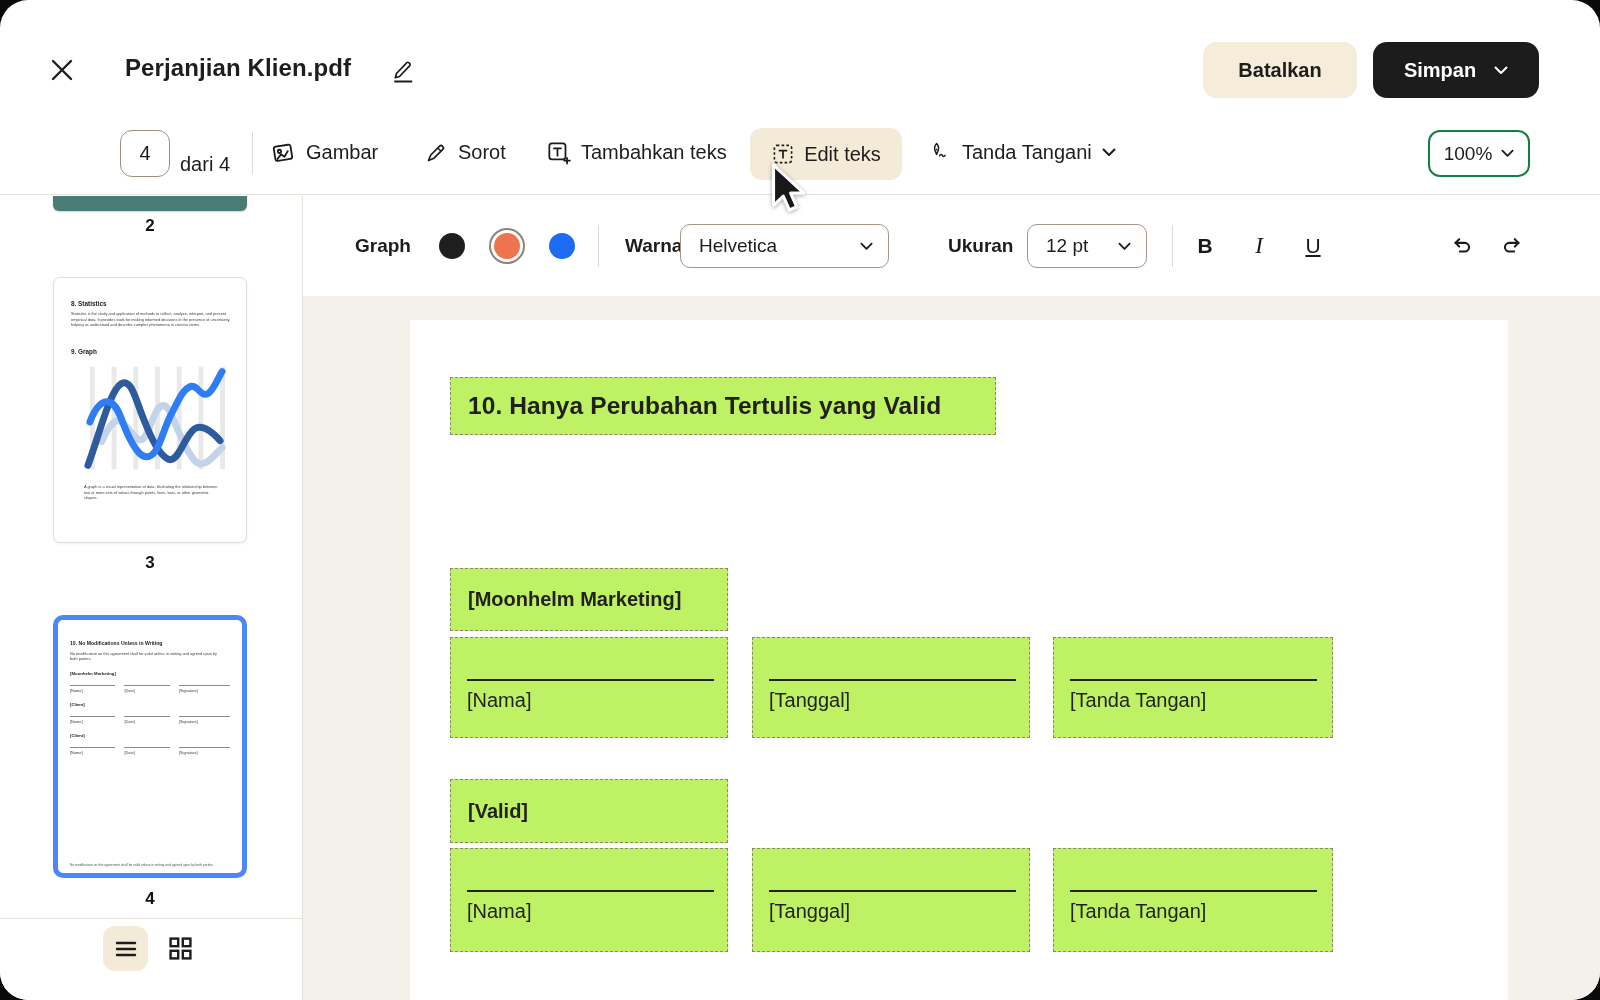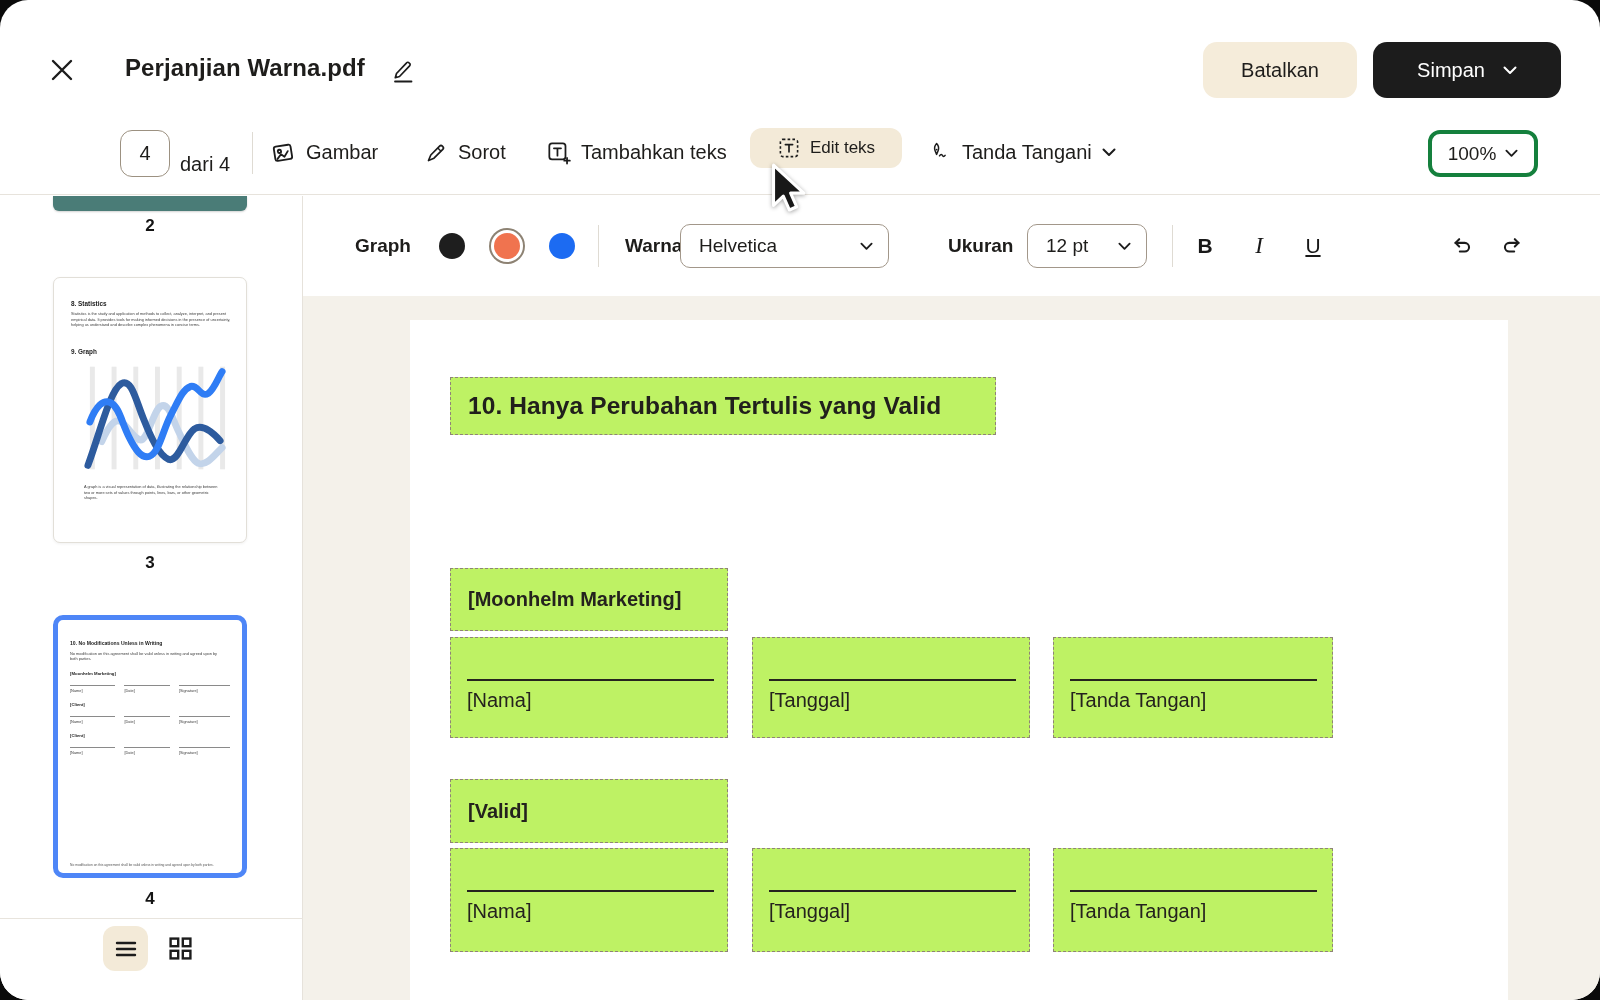--- a/index.html
+++ b/index.html
@@ -4,34 +4,34 @@
 <style>
   html,body{margin:0;padding:0;background:#0a0a0a;}
   *{box-sizing:border-box;}
   .win{position:relative;width:1600px;height:1000px;background:#fff;border-radius:28px;overflow:hidden;
        font-family:"Liberation Sans",sans-serif;color:#1e1d1b;}
   
   .close-btn{position:absolute;left:48px;top:56px;width:28px;height:28px;cursor:pointer;}
   .doc-title{position:absolute;left:125px;top:54px;font-size:24px;font-weight:700;letter-spacing:.1px;}
   .rename{position:absolute;left:392px;top:58px;width:22px;height:24px;}
   .btn{position:absolute;top:42px;height:56px;border-radius:14px;display:flex;align-items:center;justify-content:center;
-       font-size:20px;font-weight:400;cursor:pointer;}
+       font-size:20px;font-weight:700;cursor:pointer;}
   .btn-cancel{left:1203px;width:154px;background:#f5ecda;color:#1e1d1b;}
-  .btn-save{left:1373px;width:188px;background:#1c1c1c;color:#fff;gap:18px;}
+  .btn-save{left:1373px;width:166px;background:#1c1c1c;color:#fff;gap:18px;}
   
   .tools{position:absolute;left:0;top:110px;width:1600px;height:85px;background:#fff;border-bottom:1px solid #e7e3dc;}
   .pageinput{position:absolute;left:120px;top:20px;width:50px;height:47px;border:1.5px solid #9c9181;border-radius:12px;
              display:flex;align-items:center;justify-content:center;font-size:20px;font-weight:500;background:#fff;}
   .pagetotal{position:absolute;left:180px;top:12px;height:85px;display:flex;align-items:center;font-size:20px;}
   .vdiv{position:absolute;top:22px;height:42px;width:1px;background:#dfdbd3;}
   .tool{position:absolute;top:0;height:85px;display:flex;align-items:center;gap:10px;font-size:20px;font-weight:500;cursor:pointer;}
   .tool svg{flex:0 0 auto;}
-  .editpill{position:absolute;left:750px;top:18px;width:152px;height:40px;background:#f3ead8;border-radius:12px;
-            display:flex;align-items:center;justify-content:center;gap:9px;font-size:17px;font-weight:500;cursor:pointer;}
-  .zoomctl{position:absolute;left:1428px;top:20px;width:110px;height:47px;border:4px solid #15803d;border-radius:12px;
+  .editpill{position:absolute;left:750px;top:18px;width:152px;height:52px;background:#f3ead8;border-radius:12px;
+            display:flex;align-items:center;justify-content:center;gap:9px;font-size:20px;font-weight:500;cursor:pointer;}
+  .zoomctl{position:absolute;left:1428px;top:20px;width:102px;height:47px;border:2px solid #15803d;border-radius:12px;
            display:flex;align-items:center;justify-content:center;gap:9px;font-size:19px;font-weight:500;background:#fff;cursor:pointer;}
   
   .fmt{position:absolute;left:303px;top:196px;width:1297px;height:100px;background:#fff;}
   .fmt-label{position:absolute;top:0;height:100px;display:flex;align-items:center;font-size:19px;font-weight:600;}
   .swatch{position:absolute;top:37px;width:26px;height:26px;border-radius:50%;cursor:pointer;}
   .swatch.sel{box-shadow:0 0 0 3px #fff,0 0 0 5px #8d8273;}
   .select{position:absolute;top:28px;height:44px;border:1.3px solid #a2978a;border-radius:10px;background:#fff;
           display:flex;align-items:center;font-size:19px;cursor:pointer;}
   .select .val{padding-left:18px;}
   .select svg{position:absolute;right:15px;}
@@ -82,21 +82,21 @@
 </head>
 <body>
 
 <div class="win">
 
   <div class="close-btn">
     <svg width="28" height="28" viewBox="0 0 28 28">
         <path d="M5 5 L23 23 M23 5 L5 23" stroke="#1c1c1c" stroke-width="2.4" stroke-linecap="round"></path>
       </svg>
   </div>
-  <div class="doc-title">Perjanjian Warna.pdf</div>
+  <div class="doc-title">Perjanjian Klien.pdf</div>
   <div class="rename">
     <svg width="22" height="26" viewBox="0 0 22 26">
       <path d="M4.5 15.5 L14.6 4.8 a1.6 1.6 0 0 1 2.4 0 l0.6 0.6 a1.6 1.6 0 0 1 0 2.4 L7.5 18.5 L3.3 19.7 Z" fill="none" stroke="#1c1c1c" stroke-width="1.7" stroke-linejoin="round"></path>
       <path d="M3 23.5 H19.5" stroke="#1c1c1c" stroke-width="1.8" stroke-linecap="round"></path>
     </svg>
   </div>
   <div class="btn btn-cancel">Batalkan</div>
   <div class="btn btn-save">
     <span>Simpan</span>
     <span>

